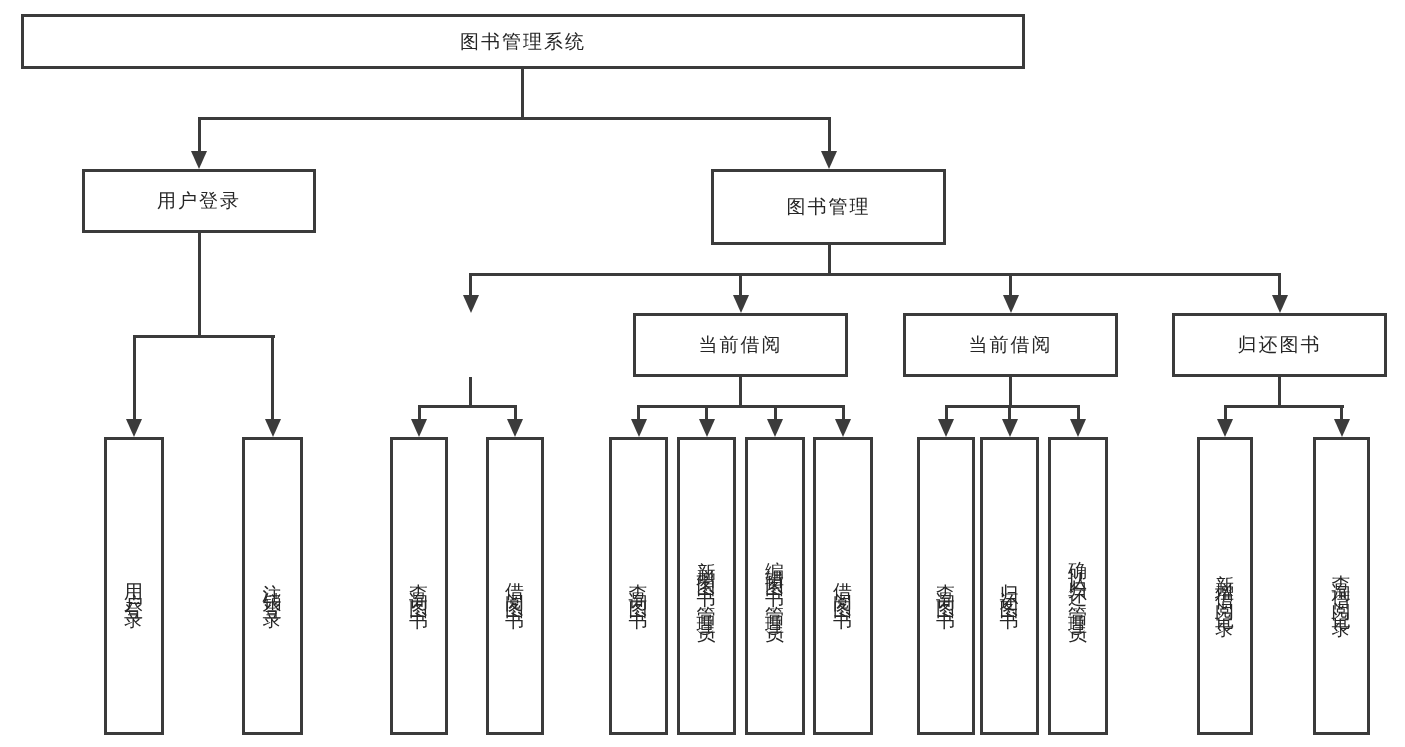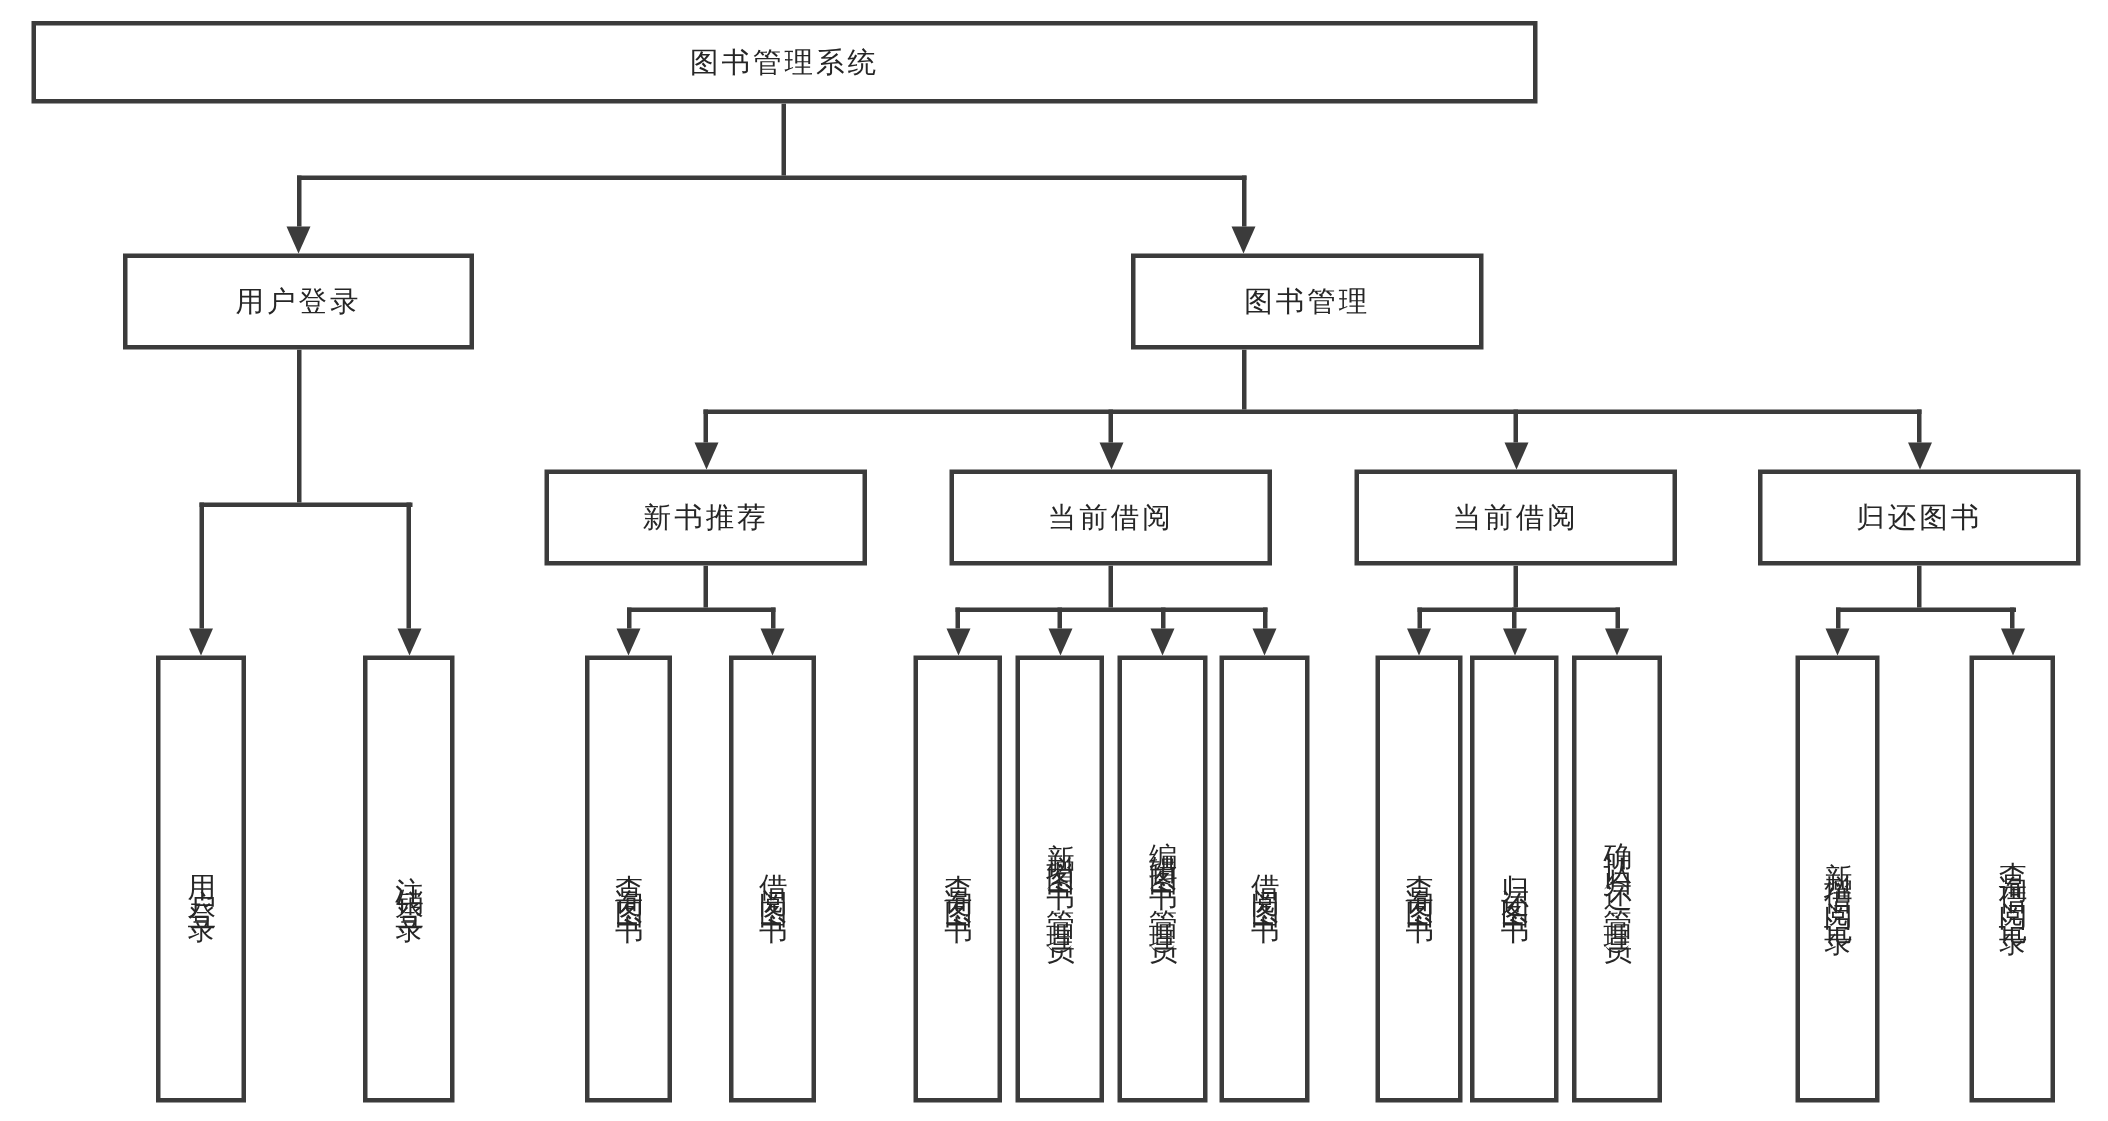--- a/index.html
+++ b/index.html
@@ -86,27 +86,24 @@
 
 <div id="canvas">
 
   <div class="hbox" style="left:21px; top:14px; width:1004px; height:55px;">
     <span>图书管理系统</span>
   </div>
 
   <div class="hbox" style="left:82px; top:169px; width:234px; height:64px;">
     <span>用户登录</span>
   </div>
-  <div class="hbox" style="left:711px; top:169px; width:235px; height:64px;margin-left:43px;">
+  <div class="hbox" style="left:711px; top:169px; width:235px; height:76px;">
     <span>图书管理</span>
   </div>
 
-  <div class="hbox" style="left:363px; top:313px; width:215px; height:64px;">
-    <span>新书推荐</span>
-  </div>
   <div class="hbox" style="left:633px; top:313px; width:215px; height:64px;">
     <span>当前借阅</span>
   </div>
   <div class="hbox" style="left:903px; top:313px; width:215px; height:64px;">
     <span>当前借阅</span>
   </div>
   <div class="hbox" style="left:1172px; top:313px; width:215px; height:64px;">
     <span>归还图书</span>
   </div>
 

